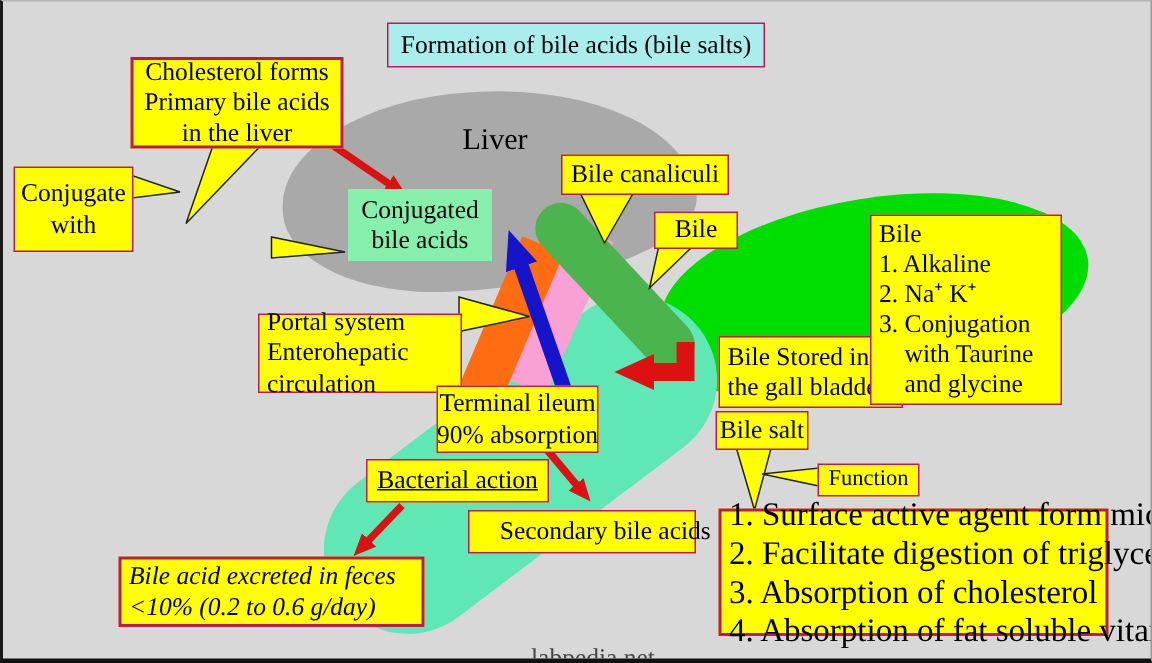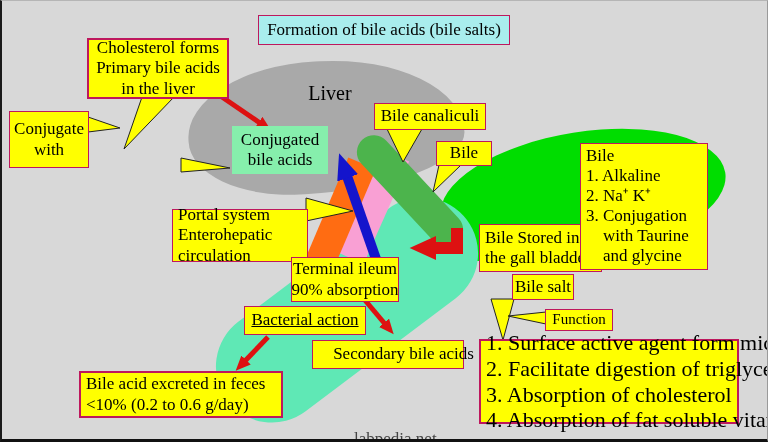--- a/index.html
+++ b/index.html
@@ -136,26 +136,26 @@
   </div>
 
   <div class="box thin center" style="left:242px;top:305px;width:122px;height:29px;text-decoration:underline;">
     <span>Bacterial action</span>
   </div>
 
   <div class="box thin center" style="left:310px;top:339px;width:152px;height:29px;padding-left:36px;">
     <span>Secondary bile acids</span>
   </div>
 
-  <div class="box" style="left:77px;top:370px;width:204px;height:47px;">
+  <div class="box" style="left:77px;top:370px;width:204px;height:47px;font-style:italic;">
     <span>Bile acid excreted in feces
 &lt;10% (0.2 to 0.6 g/day)</span>
   </div>
 
-  <div class="box thin center" style="left:475px;top:273px;width:62px;height:26px;margin-left:35px;">
+  <div class="box thin center" style="left:475px;top:273px;width:62px;height:26px;">
     <span>Bile salt</span>
   </div>
 
   <div class="box thin center" style="left:543px;top:308px;width:68px;height:22px;font-size:15px;padding:0 3px;">
     <span>Function</span>
   </div>
 
   <div class="box" style="left:477px;top:338px;width:260px;height:85px;font-size:22px;">
     <span>1. Surface active agent form micelles
 2. Facilitate digestion of triglycerides

